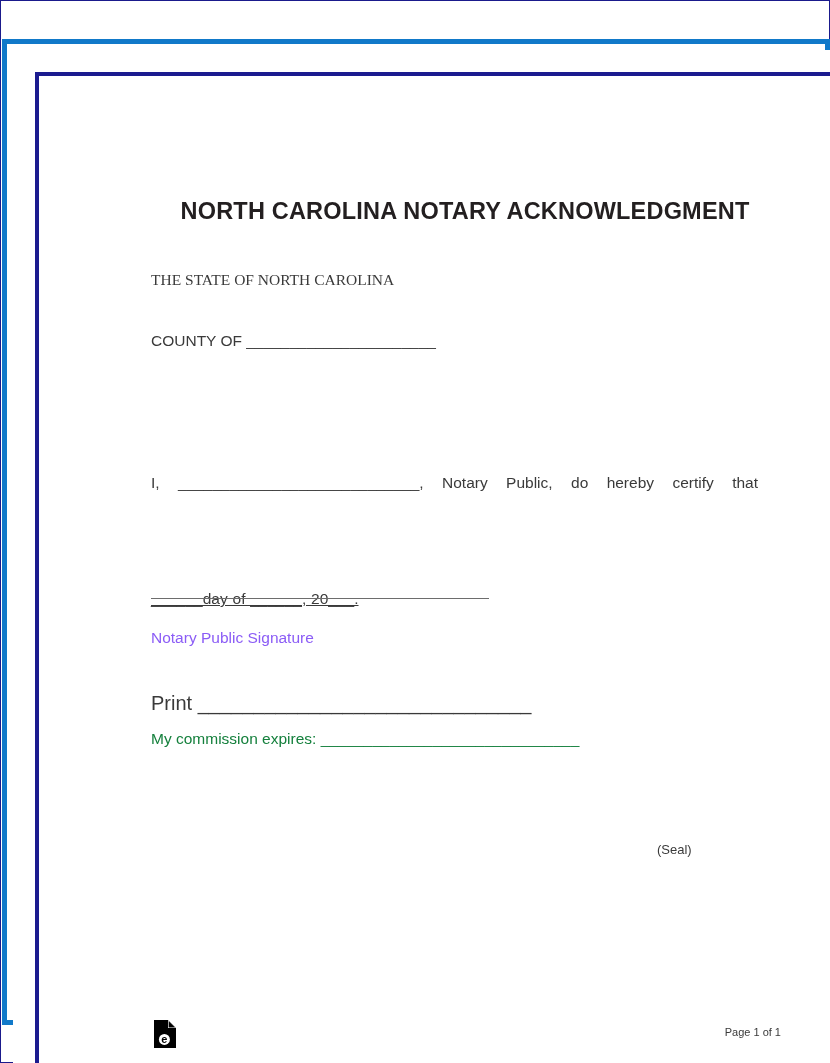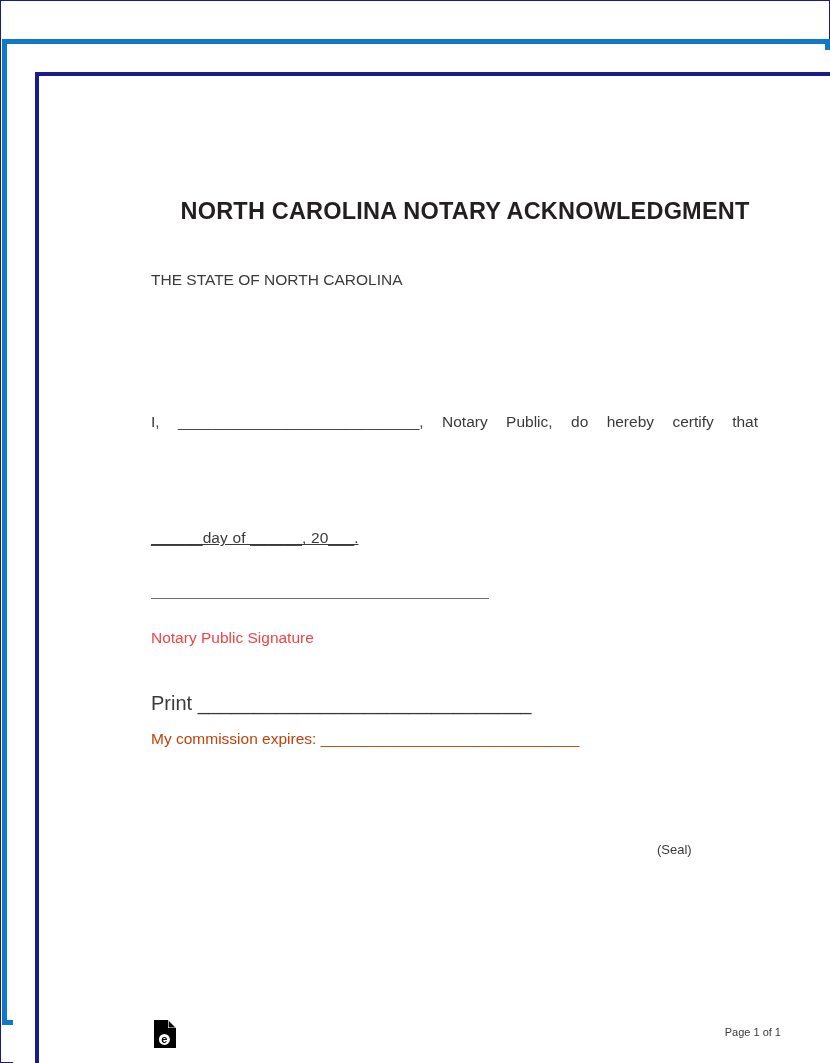--- a/index.html
+++ b/index.html
@@ -83,20 +83,21 @@
     left: 94px;
     top: 178px;
     width: 607px;
     color: #3a3a3a;
     font-size: 15.5px;
   }
 
   .line-state {
     margin: 0;
     line-height: 1;
+    font-family: Liberation Serif, serif;
   }
   .line-county {
     margin: 45px 0 0 0;
     line-height: 1;
     white-space: pre;
   }
 
   .para {
     margin: 38px 0 0 0;
     text-align: justify;
@@ -123,37 +124,37 @@
     top: 504px;
     width: 338px;
     height: 0;
     border-top: 1.3px solid #6d6d6d;
   }
   .sig-caption {
     position: absolute;
     left: 94px;
     top: 535px;
     font-size: 15.5px;
-    color: #ef4444;
+    color: #8b5cf6;
     white-space: pre;
   }
   .print-line {
     position: absolute;
     left: 94px;
     top: 598px;
     font-size: 20px;
     color: #3a3a3a;
     white-space: pre;
   }
   .commission-line {
     position: absolute;
     left: 94px;
     top: 636px;
     font-size: 15.5px;
-    color: #c2410c;
+    color: #15803d;
     white-space: pre;
   }
   .seal-label {
     position: absolute;
     left: 600px;
     top: 748px;
     font-size: 13px;
     color: #3a3a3a;
   }
 
@@ -182,20 +183,21 @@
       <div id="frame-navy">
 
         <div id="document-sheet">
 
           <div id="page-title">NORTH CAROLINA NOTARY ACKNOWLEDGMENT</div>
 
           <div class="doc-body">
 
             <p class="line-state">THE STATE OF NORTH CAROLINA</p>
 
+            <p class="line-county">COUNTY OF ______________________</p>
 
             <div class="para">
               <span class="jline">I,   ____________________________,   Notary   Public,   do   hereby   certify   that</span>
               <span class="jline last">______day of ______, 20___.</span>
             </div>
 
           </div>
 
           <div class="sig-rule"></div>
 

